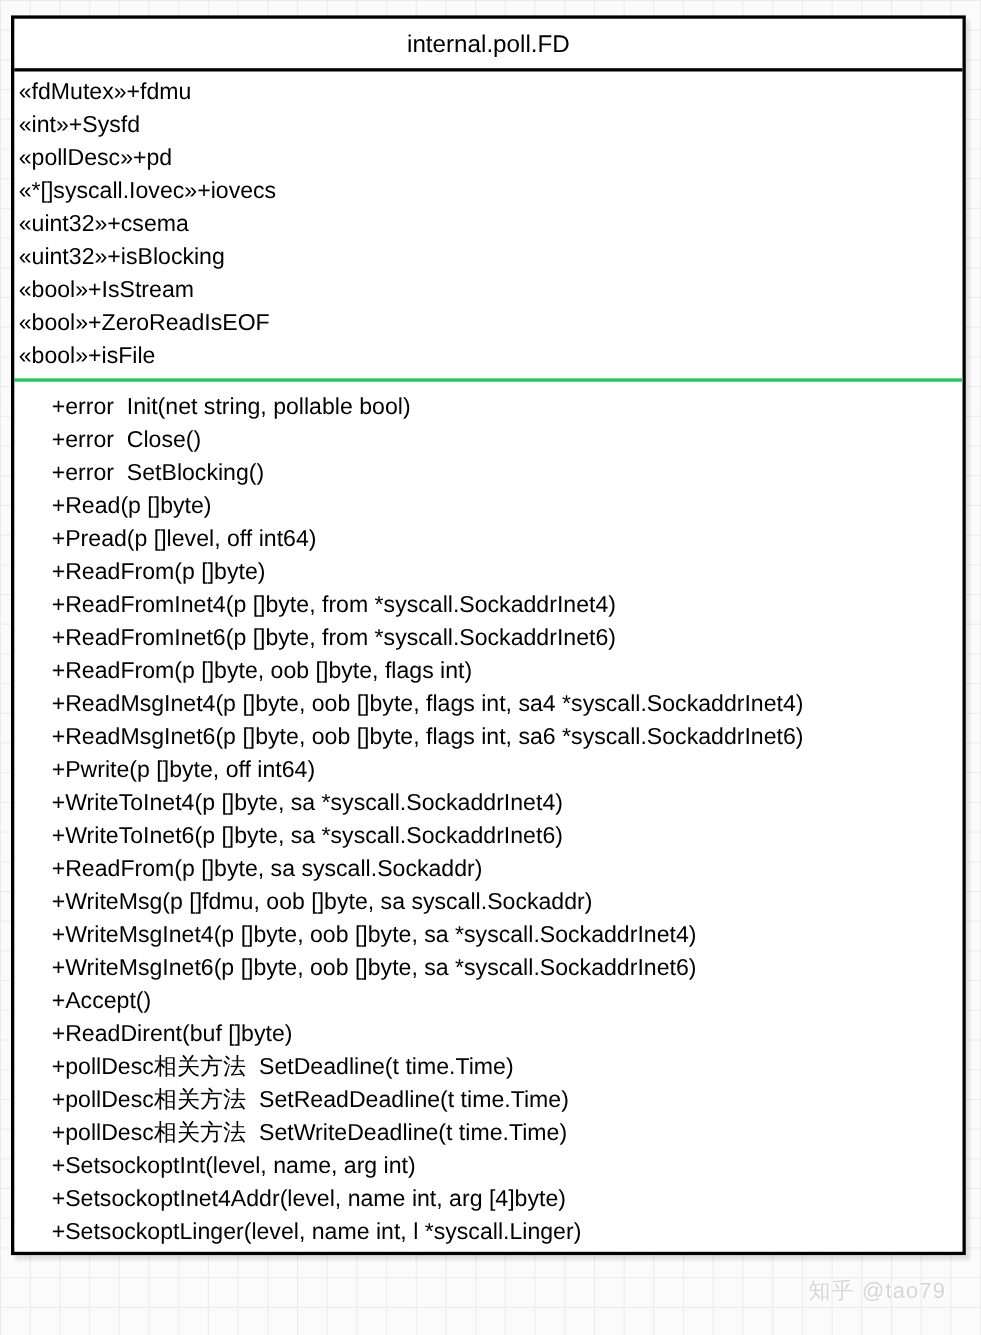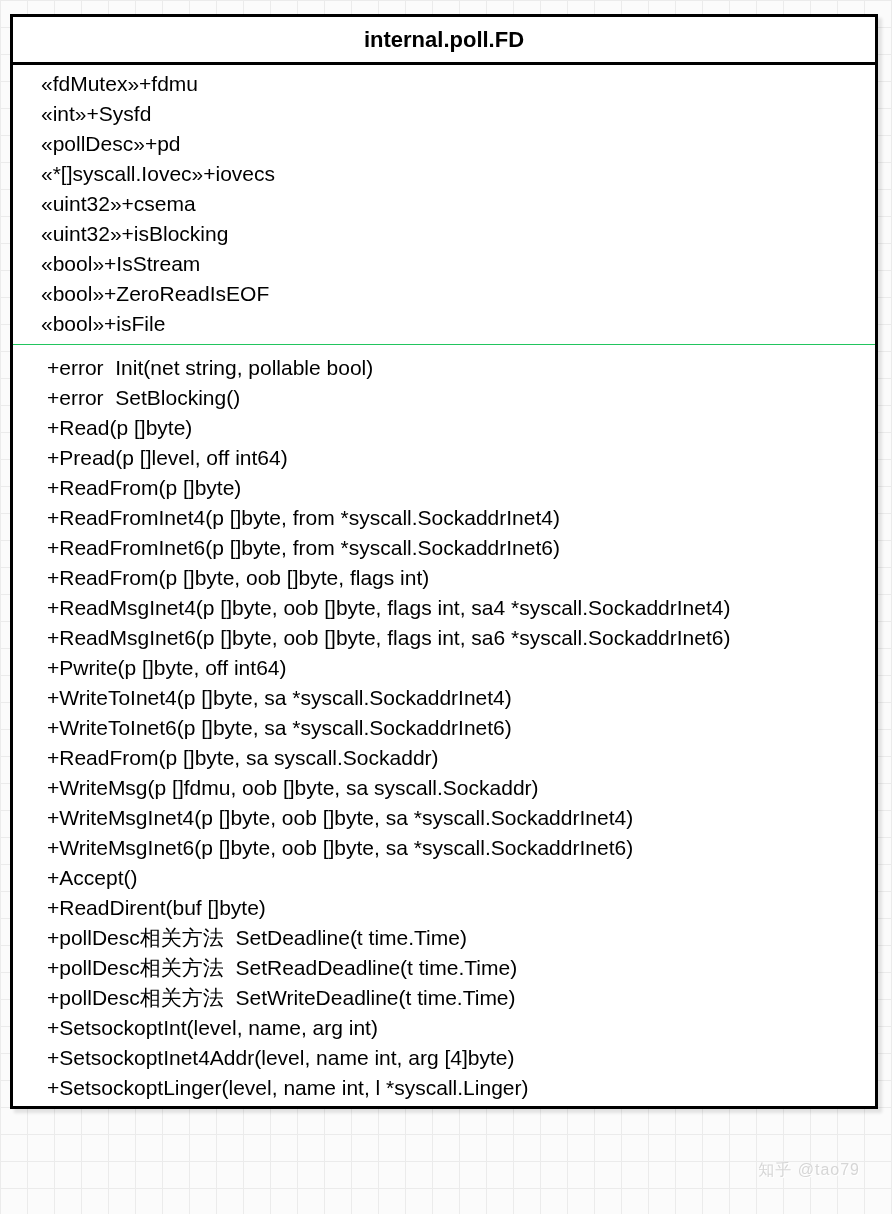--- a/index.html
+++ b/index.html
@@ -25,43 +25,43 @@
     top: 14px;
     width: 862px;
     background: #ffffff;
     border: 3px solid #000;
     box-shadow: 4px 4px 3px rgba(0,0,0,0.10);
   }
   .class-title {
     height: 45px;
     line-height: 45px;
     text-align: center;
-    font-weight: bold;
+    font-weight: normal;
     font-size: 22px;
     border-bottom: 3px solid #000;
     white-space: pre;
   }
   .fields-section {
-    padding: 4px 6px 5px 28px;
-    border-bottom: 1px solid #22c55e;
+    padding: 4px 6px 5px 4px;
+    border-bottom: 3px solid #22c55e;
   }
   .methods-section {
     padding: 8px 6px 3px 12px;
     margin-left: 22px;
   }
   .member-row {
     font-size: 21px;
     line-height: 30px;
     white-space: pre;
   }
   .watermark {
     position: absolute;
     top: 1160px;
     right: 32px;
-    font-size: 16px;
+    font-size: 20px;
     color: #d6d6d6;
     text-shadow: 1px 1px 0 #ffffff;
     letter-spacing: 1px;
     white-space: pre;
   }
 </style>
 </head>
 <body>
 
 <div class="class-box">
@@ -76,20 +76,21 @@
       <div class="member-row">«uint32»+csema</div>
       <div class="member-row">«uint32»+isBlocking</div>
       <div class="member-row">«bool»+IsStream</div>
       <div class="member-row">«bool»+ZeroReadIsEOF</div>
       <div class="member-row">«bool»+isFile</div>
     </div>
 
   <div class="methods-section">
 
   <div class="member-row">+error  Init(net string, pollable bool)</div>
+      <div class="member-row">+error  Close()</div>
       <div class="member-row">+error  SetBlocking()</div>
       <div class="member-row">+Read(p []byte)</div>
       <div class="member-row">+Pread(p []level, off int64)</div>
       <div class="member-row">+ReadFrom(p []byte)</div>
       <div class="member-row">+ReadFromInet4(p []byte, from *syscall.SockaddrInet4)</div>
       <div class="member-row">+ReadFromInet6(p []byte, from *syscall.SockaddrInet6)</div>
       <div class="member-row">+ReadFrom(p []byte, oob []byte, flags int)</div>
       <div class="member-row">+ReadMsgInet4(p []byte, oob []byte, flags int, sa4 *syscall.SockaddrInet4)</div>
       <div class="member-row">+ReadMsgInet6(p []byte, oob []byte, flags int, sa6 *syscall.SockaddrInet6)</div>
       <div class="member-row">+Pwrite(p []byte, off int64)</div>

